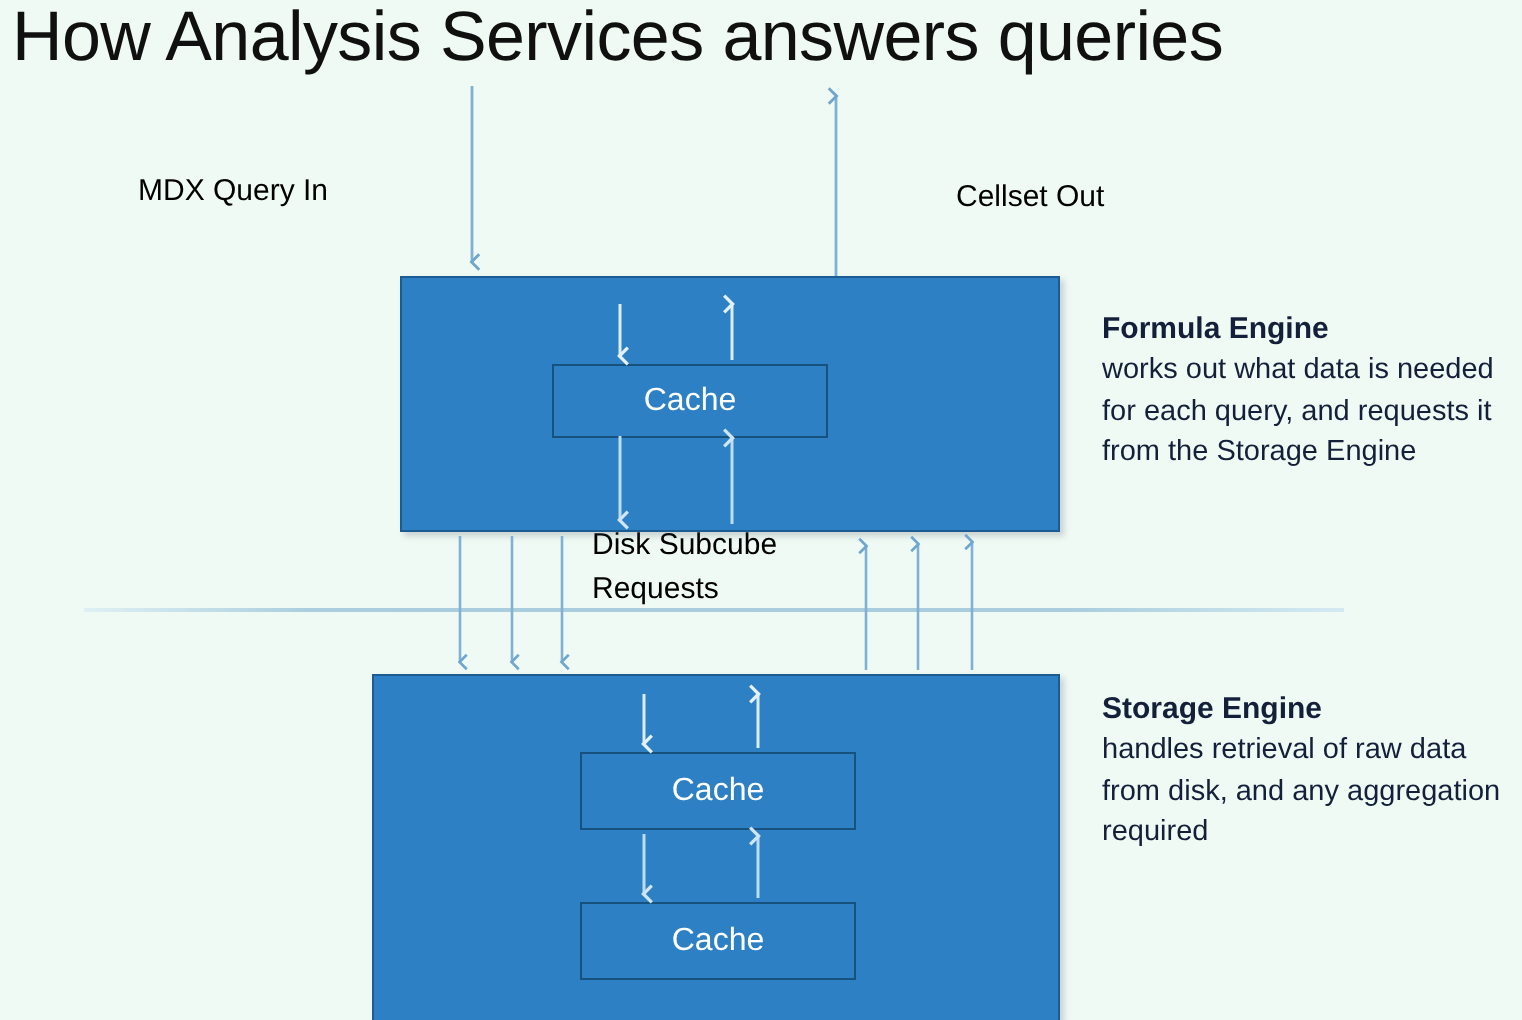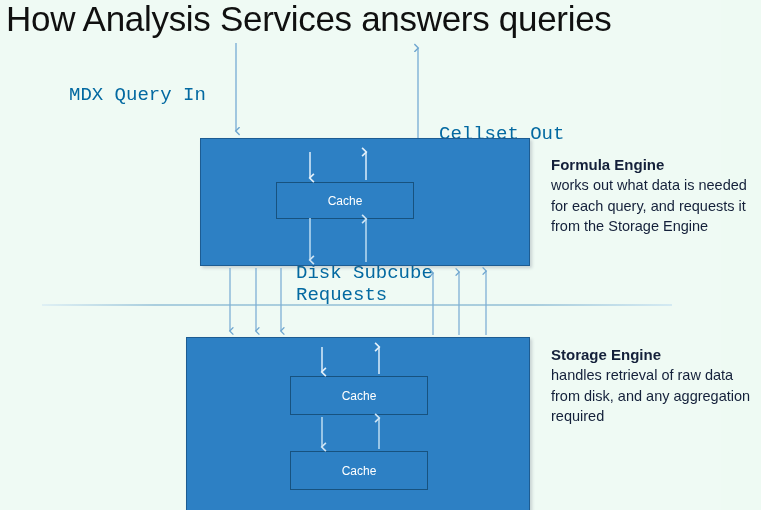--- a/index.html
+++ b/index.html
@@ -30,28 +30,27 @@
     line-height: 42px;
     font-weight: 400;
     color: #101010;
     letter-spacing: -0.3px;
     white-space: nowrap;
   }
 
   
   .label {
     position: absolute;
-    color: #0369a1;
-    font-size: 19px;
+    color: #000000;
+    font-size: 15px;
     line-height: 19px;
     white-space: nowrap;
-    font-family: Liberation Mono, monospace;
   }
   .label-mdx { left: 69px;  top: 86px; }
-  .label-cellset { left: 439px; top: 89px; margin-top: 36px; }
+  .label-cellset { left: 478px; top: 89px; }
   .label-subcube {
     left: 296px;
     top: 262px;
     white-space: normal;
     width: 140px;
     line-height: 22px;
   }
 
   
   .engine-box {
@@ -72,21 +71,21 @@
     width: 342px;
     height: 172px;
   }
 
   
   .sub-box {
     position: absolute;
     background: #2d80c4;
     border: 1.5px solid #17527f;
     color: #ffffff;
-    font-size: 12px;
+    font-size: 16px;
     display: flex;
     align-items: center;
     justify-content: center;
   }
   .fe-cache {
     left: 276px;
     top: 182px;
     width: 136px;
     height: 35px;
   }

